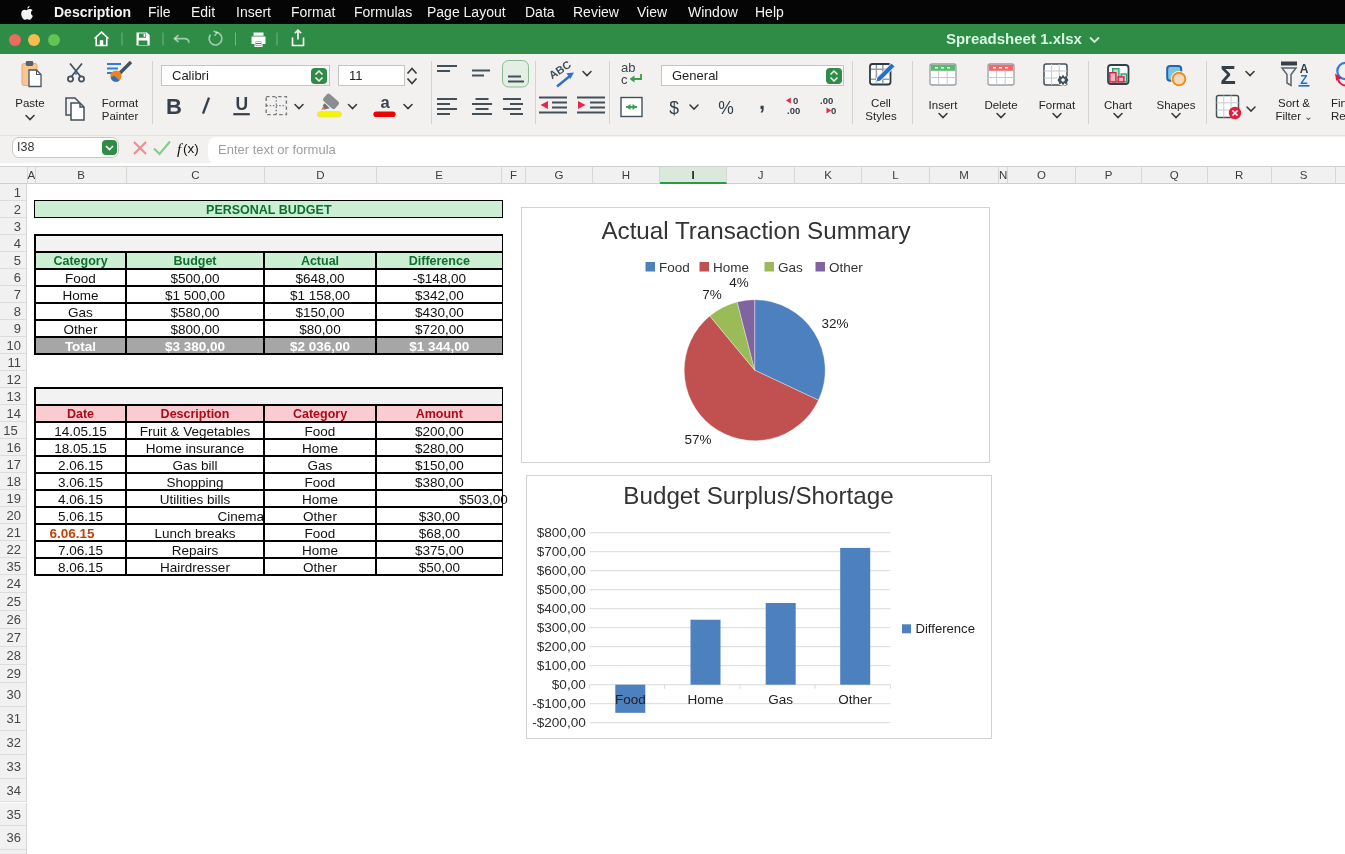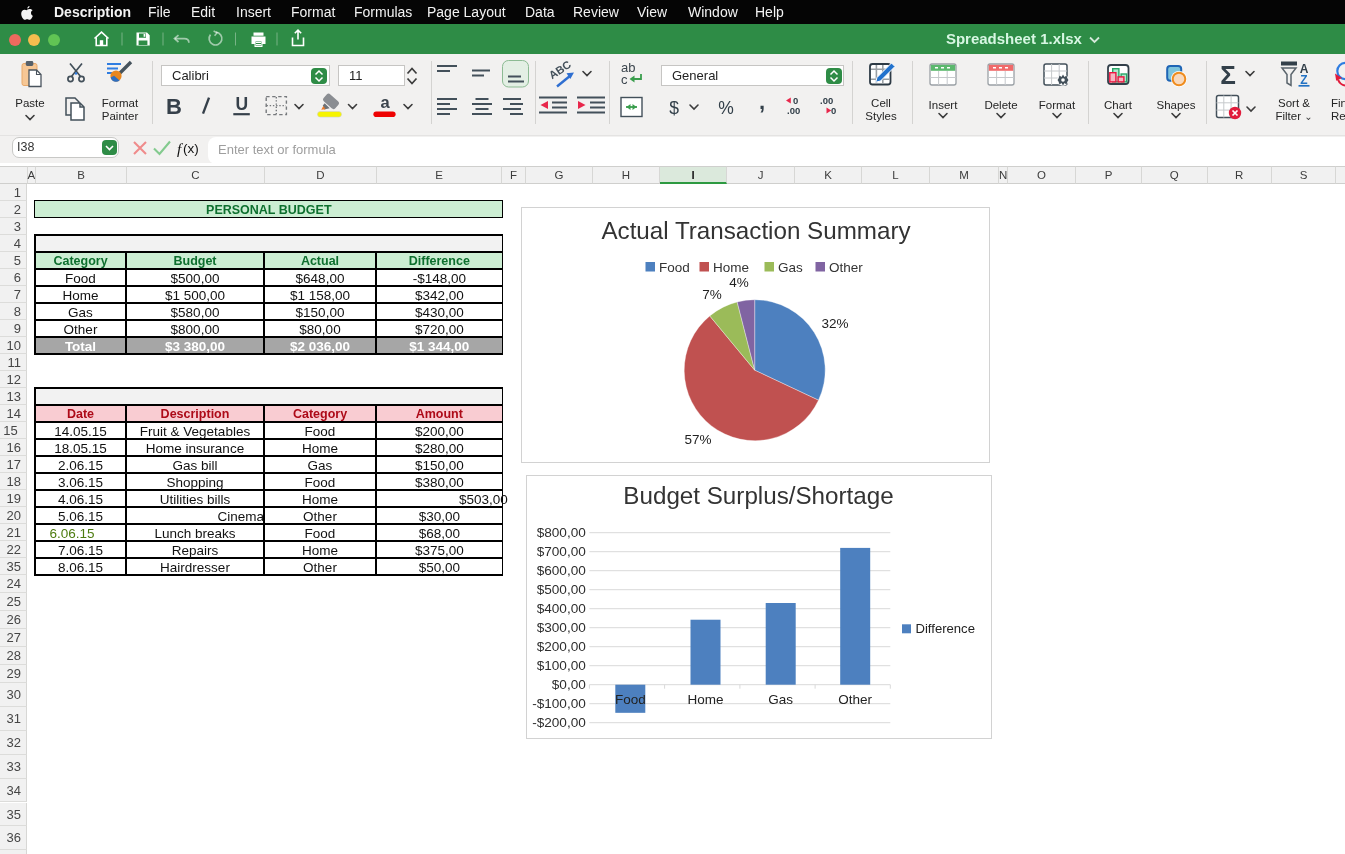--- a/index.html
+++ b/index.html
@@ -467,21 +467,21 @@
 <div class="ct" style="left:264.0px;top:474.5px;width:112.0px;font-size:13.5px;color:#111;">Food</div>
 <div class="ct" style="left:376.0px;top:474.5px;width:126.6px;font-size:13.5px;color:#111;">$380,00</div>
 <div class="ct" style="left:35.0px;top:491.5px;width:91.0px;font-size:13.5px;color:#111;">4.06.15</div>
 <div class="ct" style="left:126.0px;top:491.5px;width:138.0px;font-size:13.5px;color:#111;">Utilities bills</div>
 <div class="ct" style="left:264.0px;top:491.5px;width:112.0px;font-size:13.5px;color:#111;">Home</div>
 <div class="ct" style="left:376.0px;top:491.5px;width:126.6px;font-size:13.5px;color:#111;padding-left:44px;">$503,00</div>
 <div class="ct" style="left:35.0px;top:508.5px;width:91.0px;font-size:13.5px;color:#111;">5.06.15</div>
 <div class="ct" style="left:126.0px;top:508.5px;width:138.0px;font-size:13.5px;color:#111;text-align:right;">Cinema</div>
 <div class="ct" style="left:264.0px;top:508.5px;width:112.0px;font-size:13.5px;color:#111;">Other</div>
 <div class="ct" style="left:376.0px;top:508.5px;width:126.6px;font-size:13.5px;color:#111;">$30,00</div>
-<div class="ct" style="left:35.0px;top:525.5px;width:74px;font-size:13.5px;color:#4d7c0f;">6.06.15</div>
+<div class="ct" style="left:35.0px;top:525.5px;width:74px;font-size:13.5px;color:#c2410c;font-weight:bold;">6.06.15</div>
 <div class="ct" style="left:126.0px;top:525.5px;width:138.0px;font-size:13.5px;color:#111;">Lunch breaks</div>
 <div class="ct" style="left:264.0px;top:525.5px;width:112.0px;font-size:13.5px;color:#111;">Food</div>
 <div class="ct" style="left:376.0px;top:525.5px;width:126.6px;font-size:13.5px;color:#111;">$68,00</div>
 <div class="ct" style="left:35.0px;top:542.5px;width:91.0px;font-size:13.5px;color:#111;">7.06.15</div>
 <div class="ct" style="left:126.0px;top:542.5px;width:138.0px;font-size:13.5px;color:#111;">Repairs</div>
 <div class="ct" style="left:264.0px;top:542.5px;width:112.0px;font-size:13.5px;color:#111;">Home</div>
 <div class="ct" style="left:376.0px;top:542.5px;width:126.6px;font-size:13.5px;color:#111;">$375,00</div>
 <div class="ct" style="left:35.0px;top:559.5px;width:91.0px;font-size:13.5px;color:#111;">8.06.15</div>
 <div class="ct" style="left:126.0px;top:559.5px;width:138.0px;font-size:13.5px;color:#111;">Hairdresser</div>
 <div class="ct" style="left:264.0px;top:559.5px;width:112.0px;font-size:13.5px;color:#111;">Other</div>

